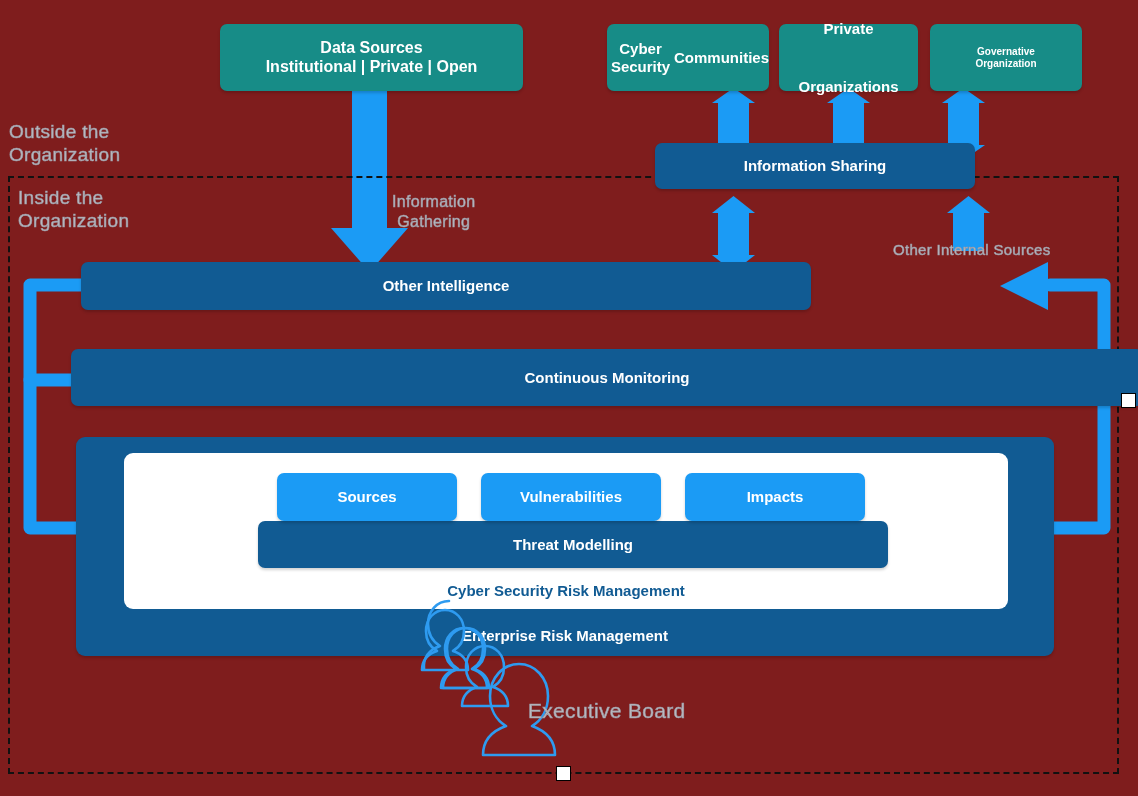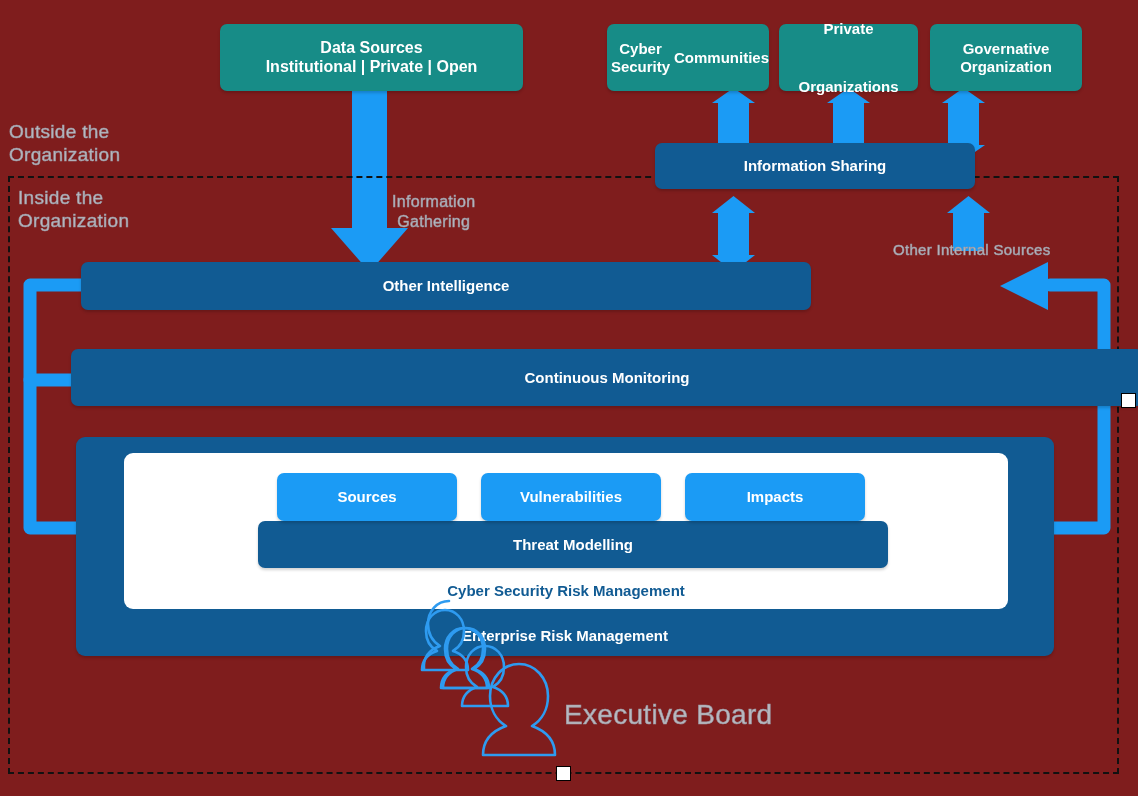--- a/index.html
+++ b/index.html
@@ -79,21 +79,21 @@
   <div class="box teal" style="left:607px;top:24px;width:162px;height:67px;font-size:15px;">
     <span>Cyber Security</span>
     <span>Communities</span>
   </div>
 
   <div class="box teal" style="left:779px;top:24px;width:139px;height:67px;font-size:15px;flex-direction:column;gap:40px;">
     <span>Private</span>
     <span>Organizations</span>
   </div>
 
-  <div class="box teal" style="left:930px;top:24px;width:152px;height:67px;font-size:15px;flex-direction:column;">
+  <div class="box teal" style="left:930px;top:24px;width:152px;height:67px;font-size:10px;flex-direction:column;">
     <span>Governative</span>
     <span>Organization</span>
   </div>
 
   <div class="box dblue" style="left:655px;top:143px;width:320px;height:46px;font-size:15px;">
     <span>Information Sharing</span>
   </div>
 
   <svg class="lay under" viewBox="0 0 1138 796">
 
@@ -157,15 +157,15 @@
 Organization</div>
 
   <div class="outline-label" style="left:18px;top:186px;font-size:19px;">Inside the
 Organization</div>
 
   <div class="outline-label" style="left:392px;top:192px;font-size:16px;text-align:center;">Information
 Gathering</div>
 
   <div class="outline-label" style="left:893px;top:241px;font-size:15px;white-space:nowrap;">Other Internal Sources</div>
 
-  <div class="outline-label" style="left:564px;top:698px;font-size:28px;white-space:nowrap;">Executive Board</div>
+  <div class="outline-label" style="left:528px;top:698px;font-size:21px;white-space:nowrap;">Executive Board</div>
 
 </div>
 
 </body></html>

